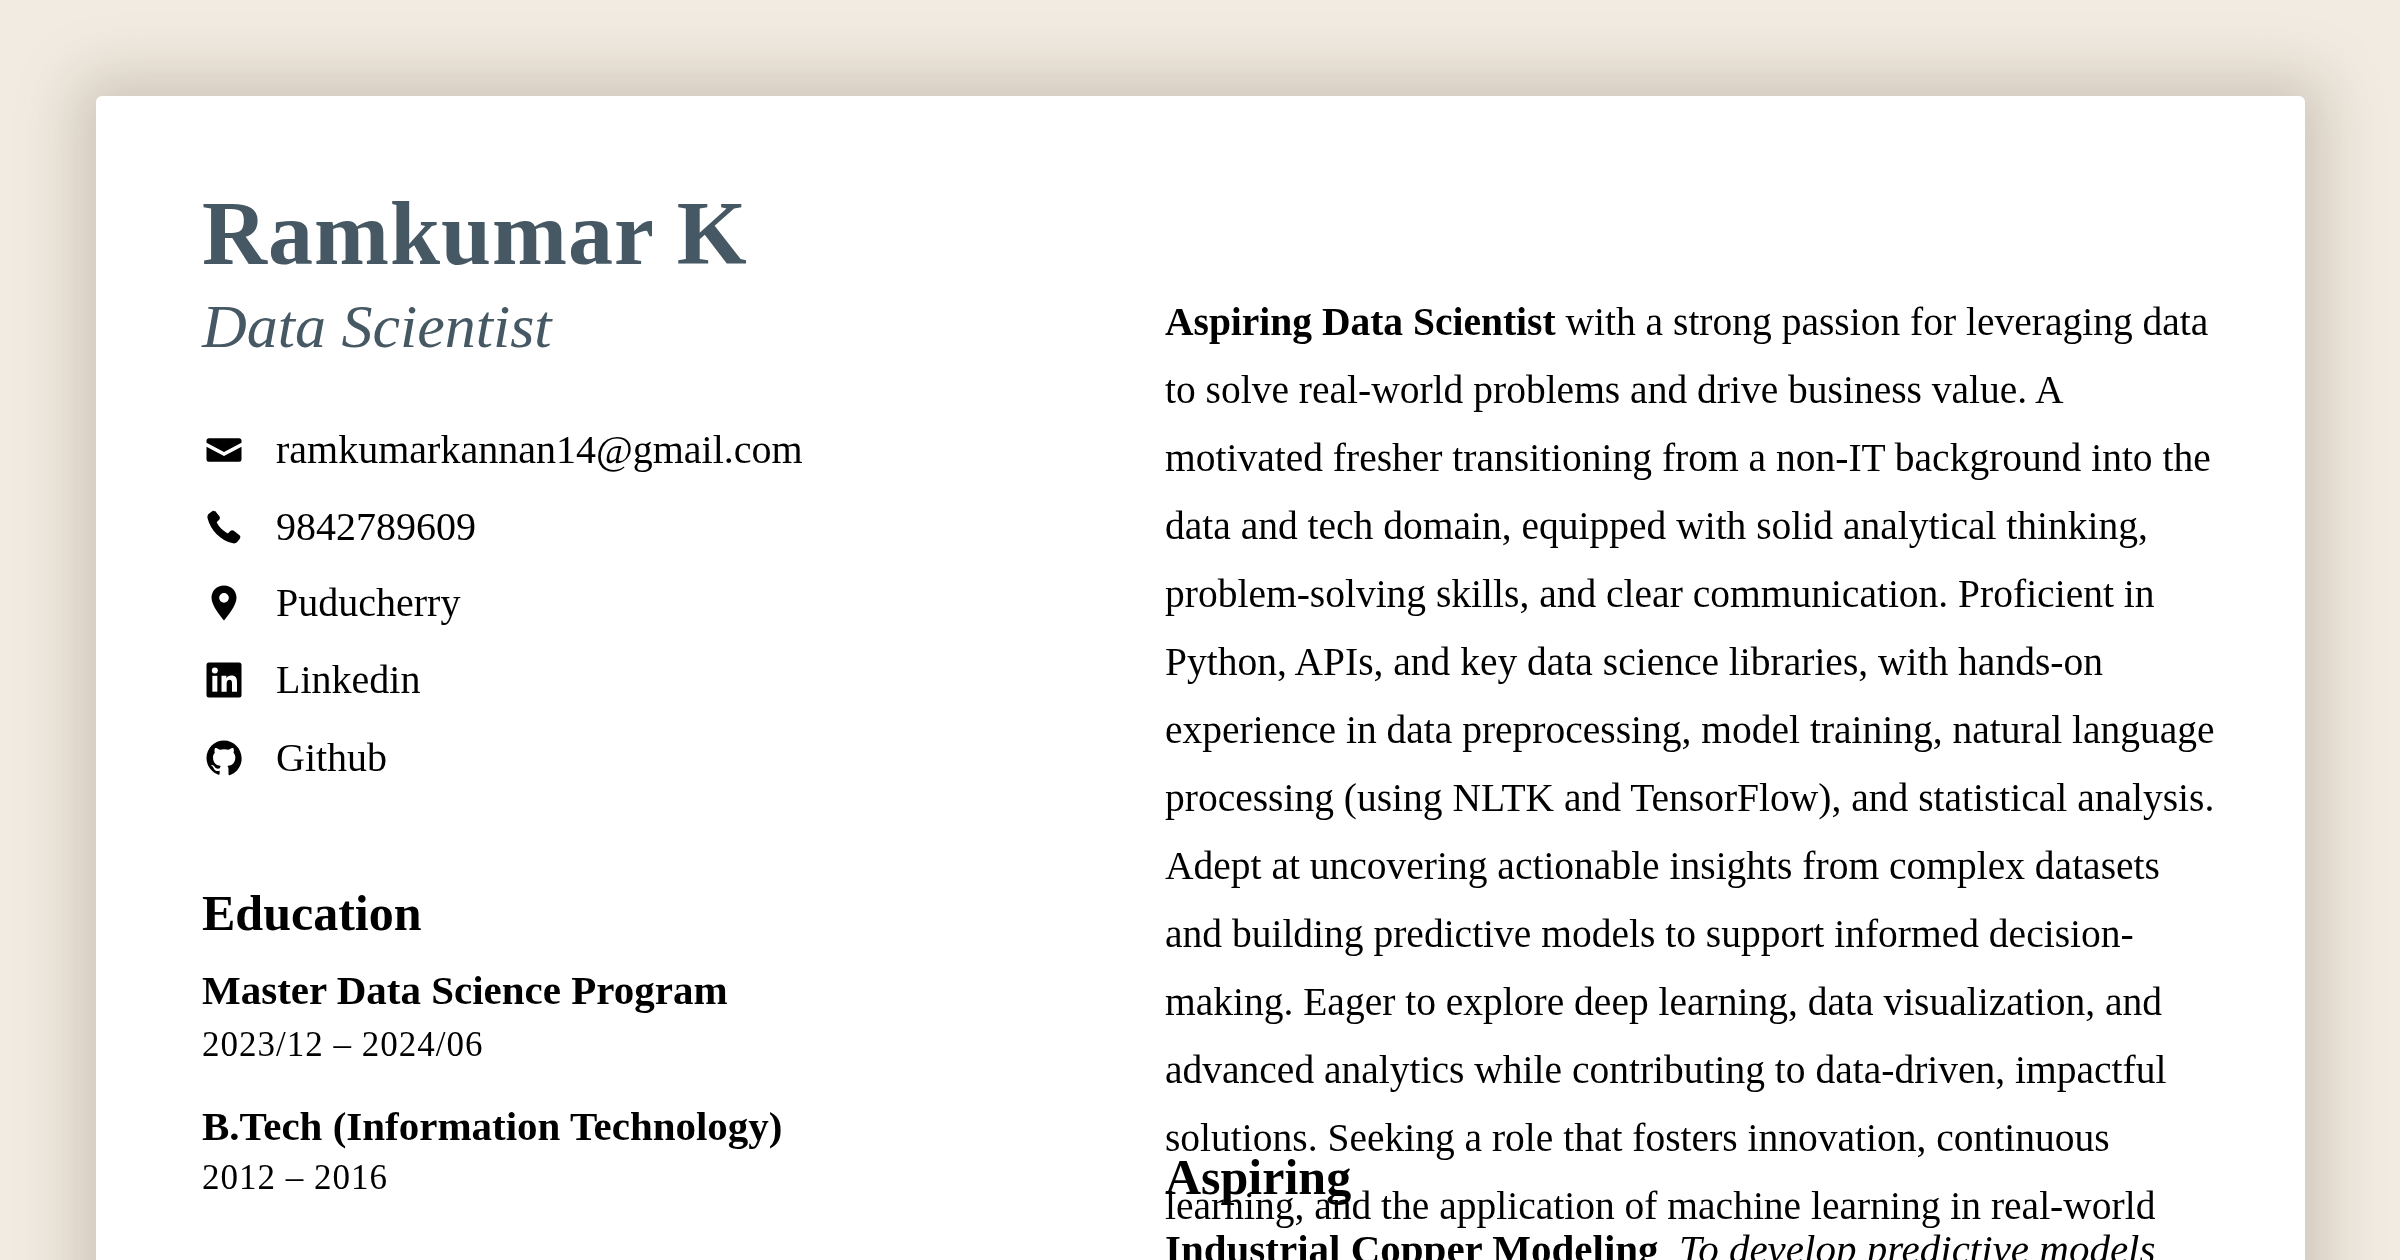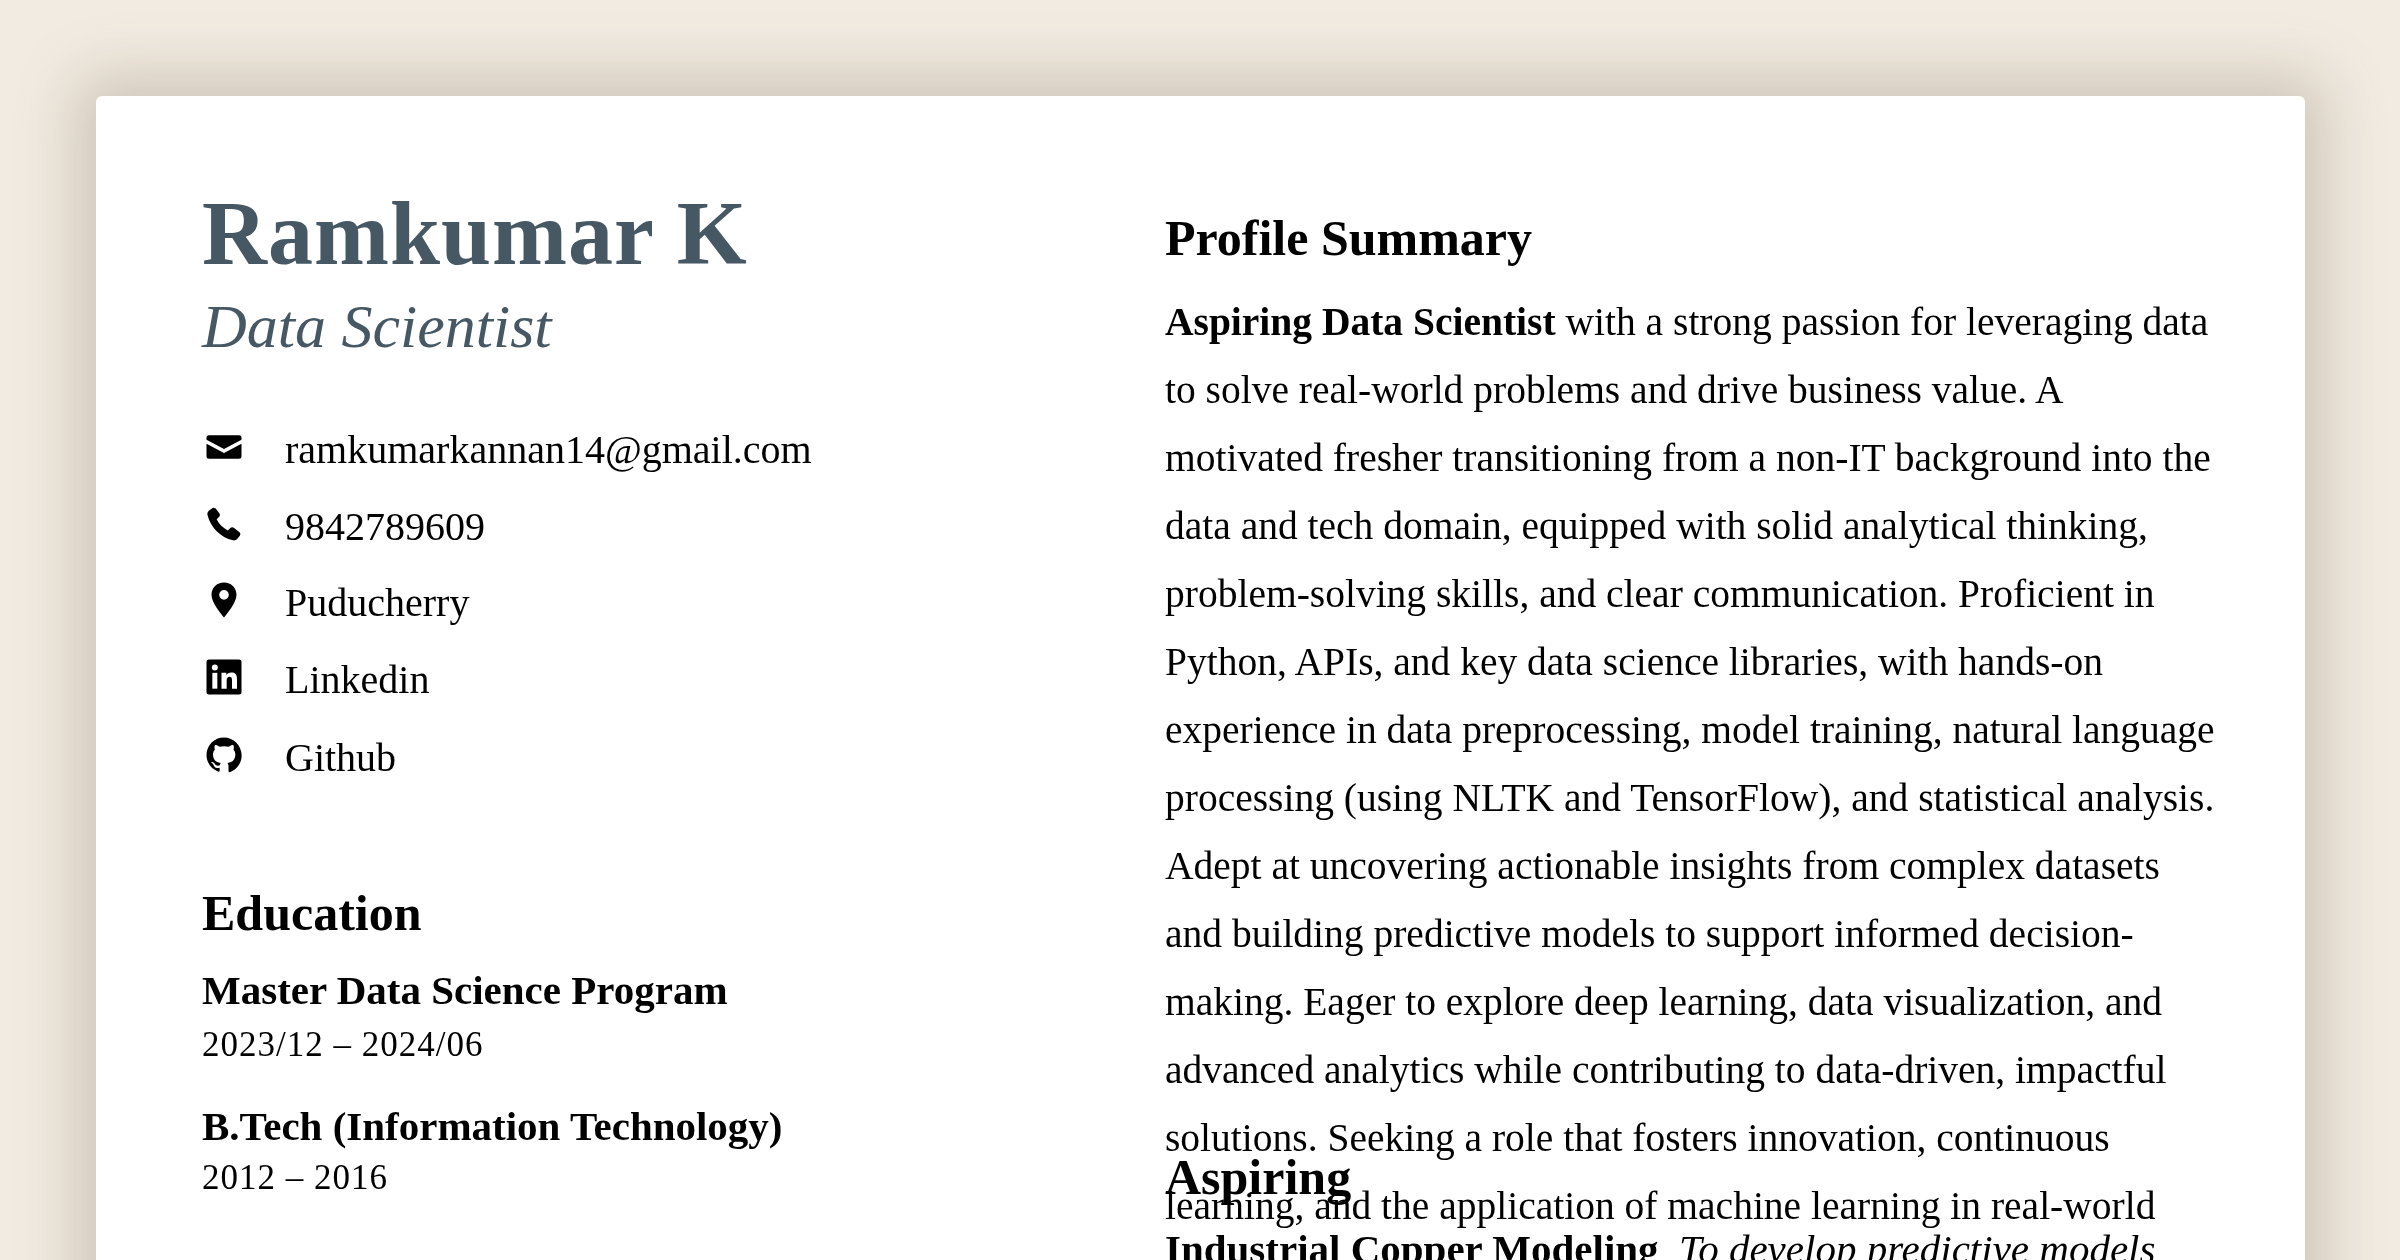--- a/index.html
+++ b/index.html
@@ -16,21 +16,21 @@
     box-shadow: 0 0 60px 20px rgba(120,105,85,0.28);
   }
   .abs { position:absolute; white-space:nowrap; }
   .name {
     left:106px; top:88px; font-size:90px; font-weight:bold; color:#465863;
     letter-spacing:1px; line-height:100px;
   }
   .jobtitle {
     left:106px; top:194px; font-size:62px; font-style:italic; color:#465863; line-height:72px;
   }
-  .contact { left:106px; height:50px; display:flex; align-items:flex-start;gap:9px; }
+  .contact { left:106px; height:50px; display:flex; align-items:center; }
   .contact .ic { width:44px; height:44px; display:flex; align-items:center; justify-content:center; margin-right:30px; }
   .contact .ic svg { width:40px; height:40px; }
   .contact .txt { font-size:40px; line-height:50px; }
   .h2 { font-size:50px; font-weight:bold; line-height:60px; }
   .deg { font-size:41px; font-weight:bold; line-height:52px; }
   .date { font-size:35px; line-height:52px; letter-spacing:1px; }
   .summary {
     position:absolute; left:1069px; top:192px; width:1050px;
     font-size:39.5px; line-height:68px; white-space:normal;
   }
@@ -93,21 +93,20 @@
     </span>
     <span class="txt">Github</span>
   </div>
 
   <div class="abs h2" style="left:106px; top:787px;">Education</div>
   <div class="abs deg" style="left:106px; top:868px;">Master Data Science Program</div>
   <div class="abs date" style="left:106px; top:923px;">2023/12 – 2024/06</div>
   <div class="abs deg" style="left:106px; top:1004px;">B.Tech (Information Technology)</div>
   <div class="abs date" style="left:106px; top:1056px;">2012 – 2016</div>
 
-  <div class="abs h2" style="left:1069px; top:112px;">Profile Summary</div>
   <div class="summary"><b>Aspiring Data Scientist</b><span> with a strong passion for leveraging data to solve real-world problems and drive business value. A motivated fresher transitioning from a non-IT background into the data and tech domain, equipped with solid analytical thinking, problem-solving skills, and clear communication. Proficient in Python, APIs, and key data science libraries, with hands-on experience in data preprocessing, model training, natural language processing (using NLTK and TensorFlow), and statistical analysis. Adept at uncovering actionable insights from complex datasets and building predictive models to support informed decision-making. Eager to explore deep learning, data visualization, and advanced analytics while contributing to data-driven, impactful solutions. Seeking a role that fosters innovation, continuous learning, and the application of machine learning in real-world scenarios.</span></div>
 
   <div class="abs h2" style="left:1069px; top:1051px;">Aspiring</div>
   <div class="abs proj-line" style="left:1069px; top:1127px;">
     <b>Industrial Copper Modeling</b>&nbsp;&nbsp;<i>To develop predictive models</i>
   </div>
 
 </div>
 
 </body></html>

